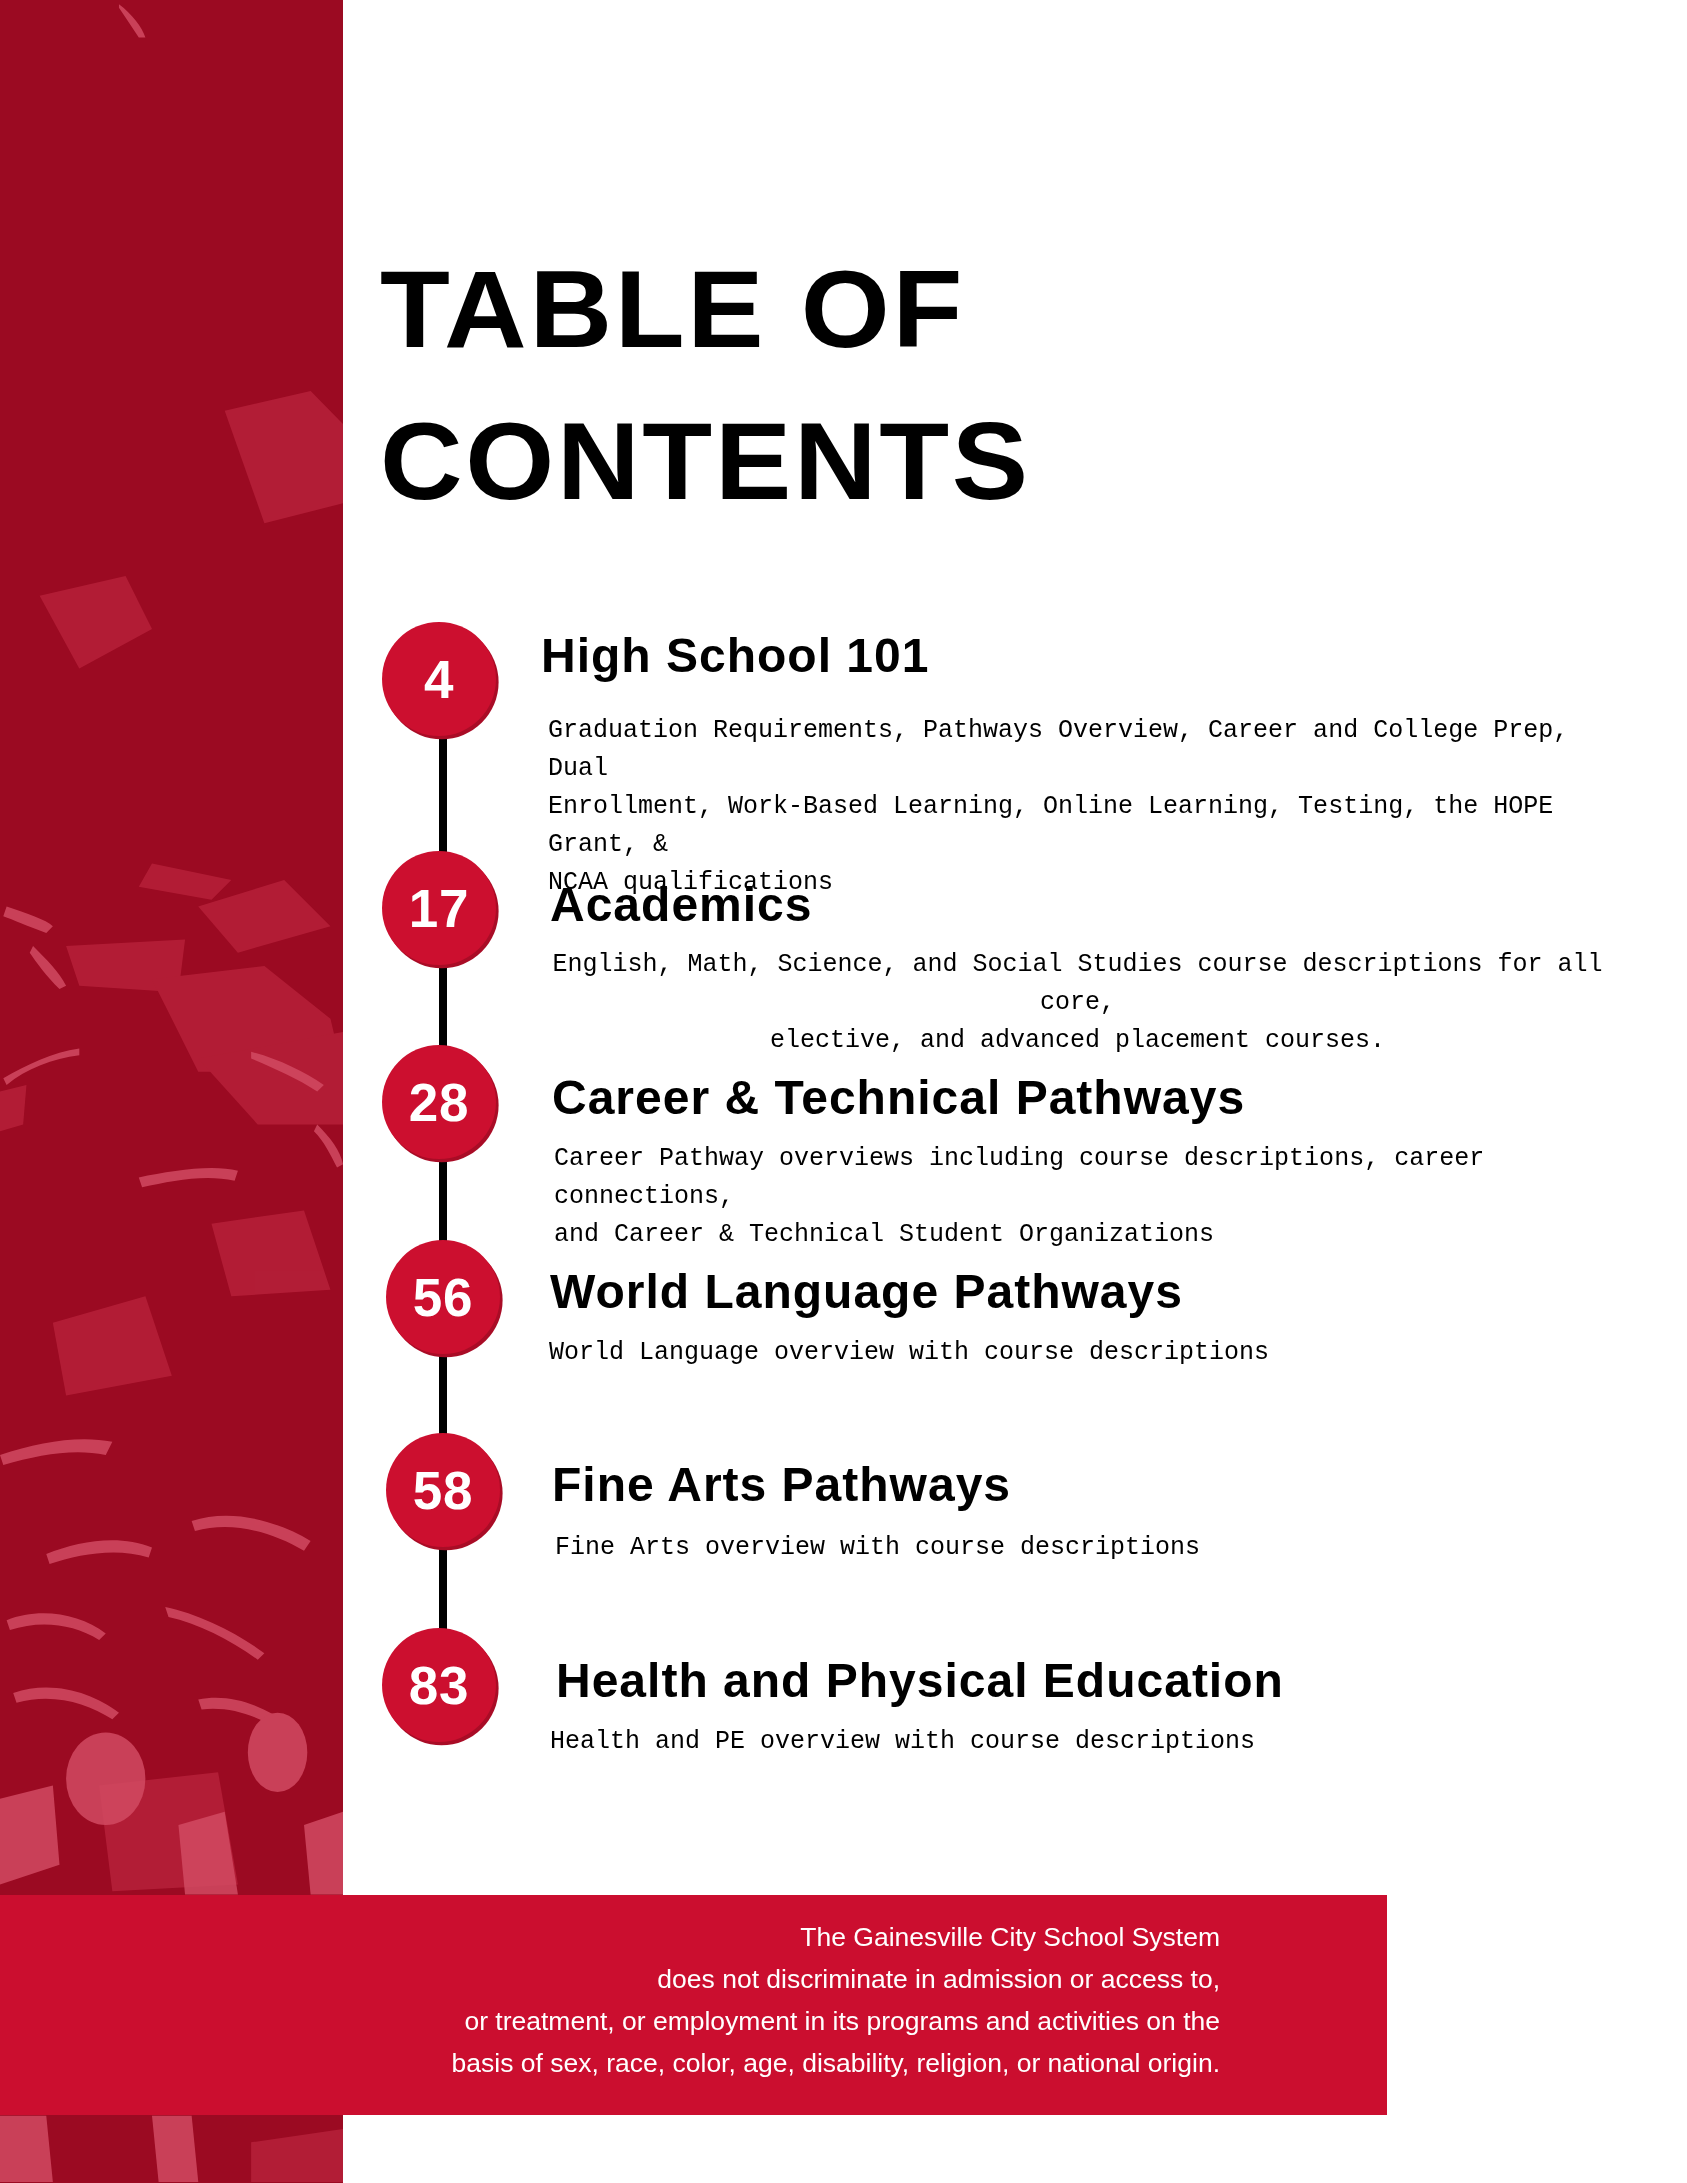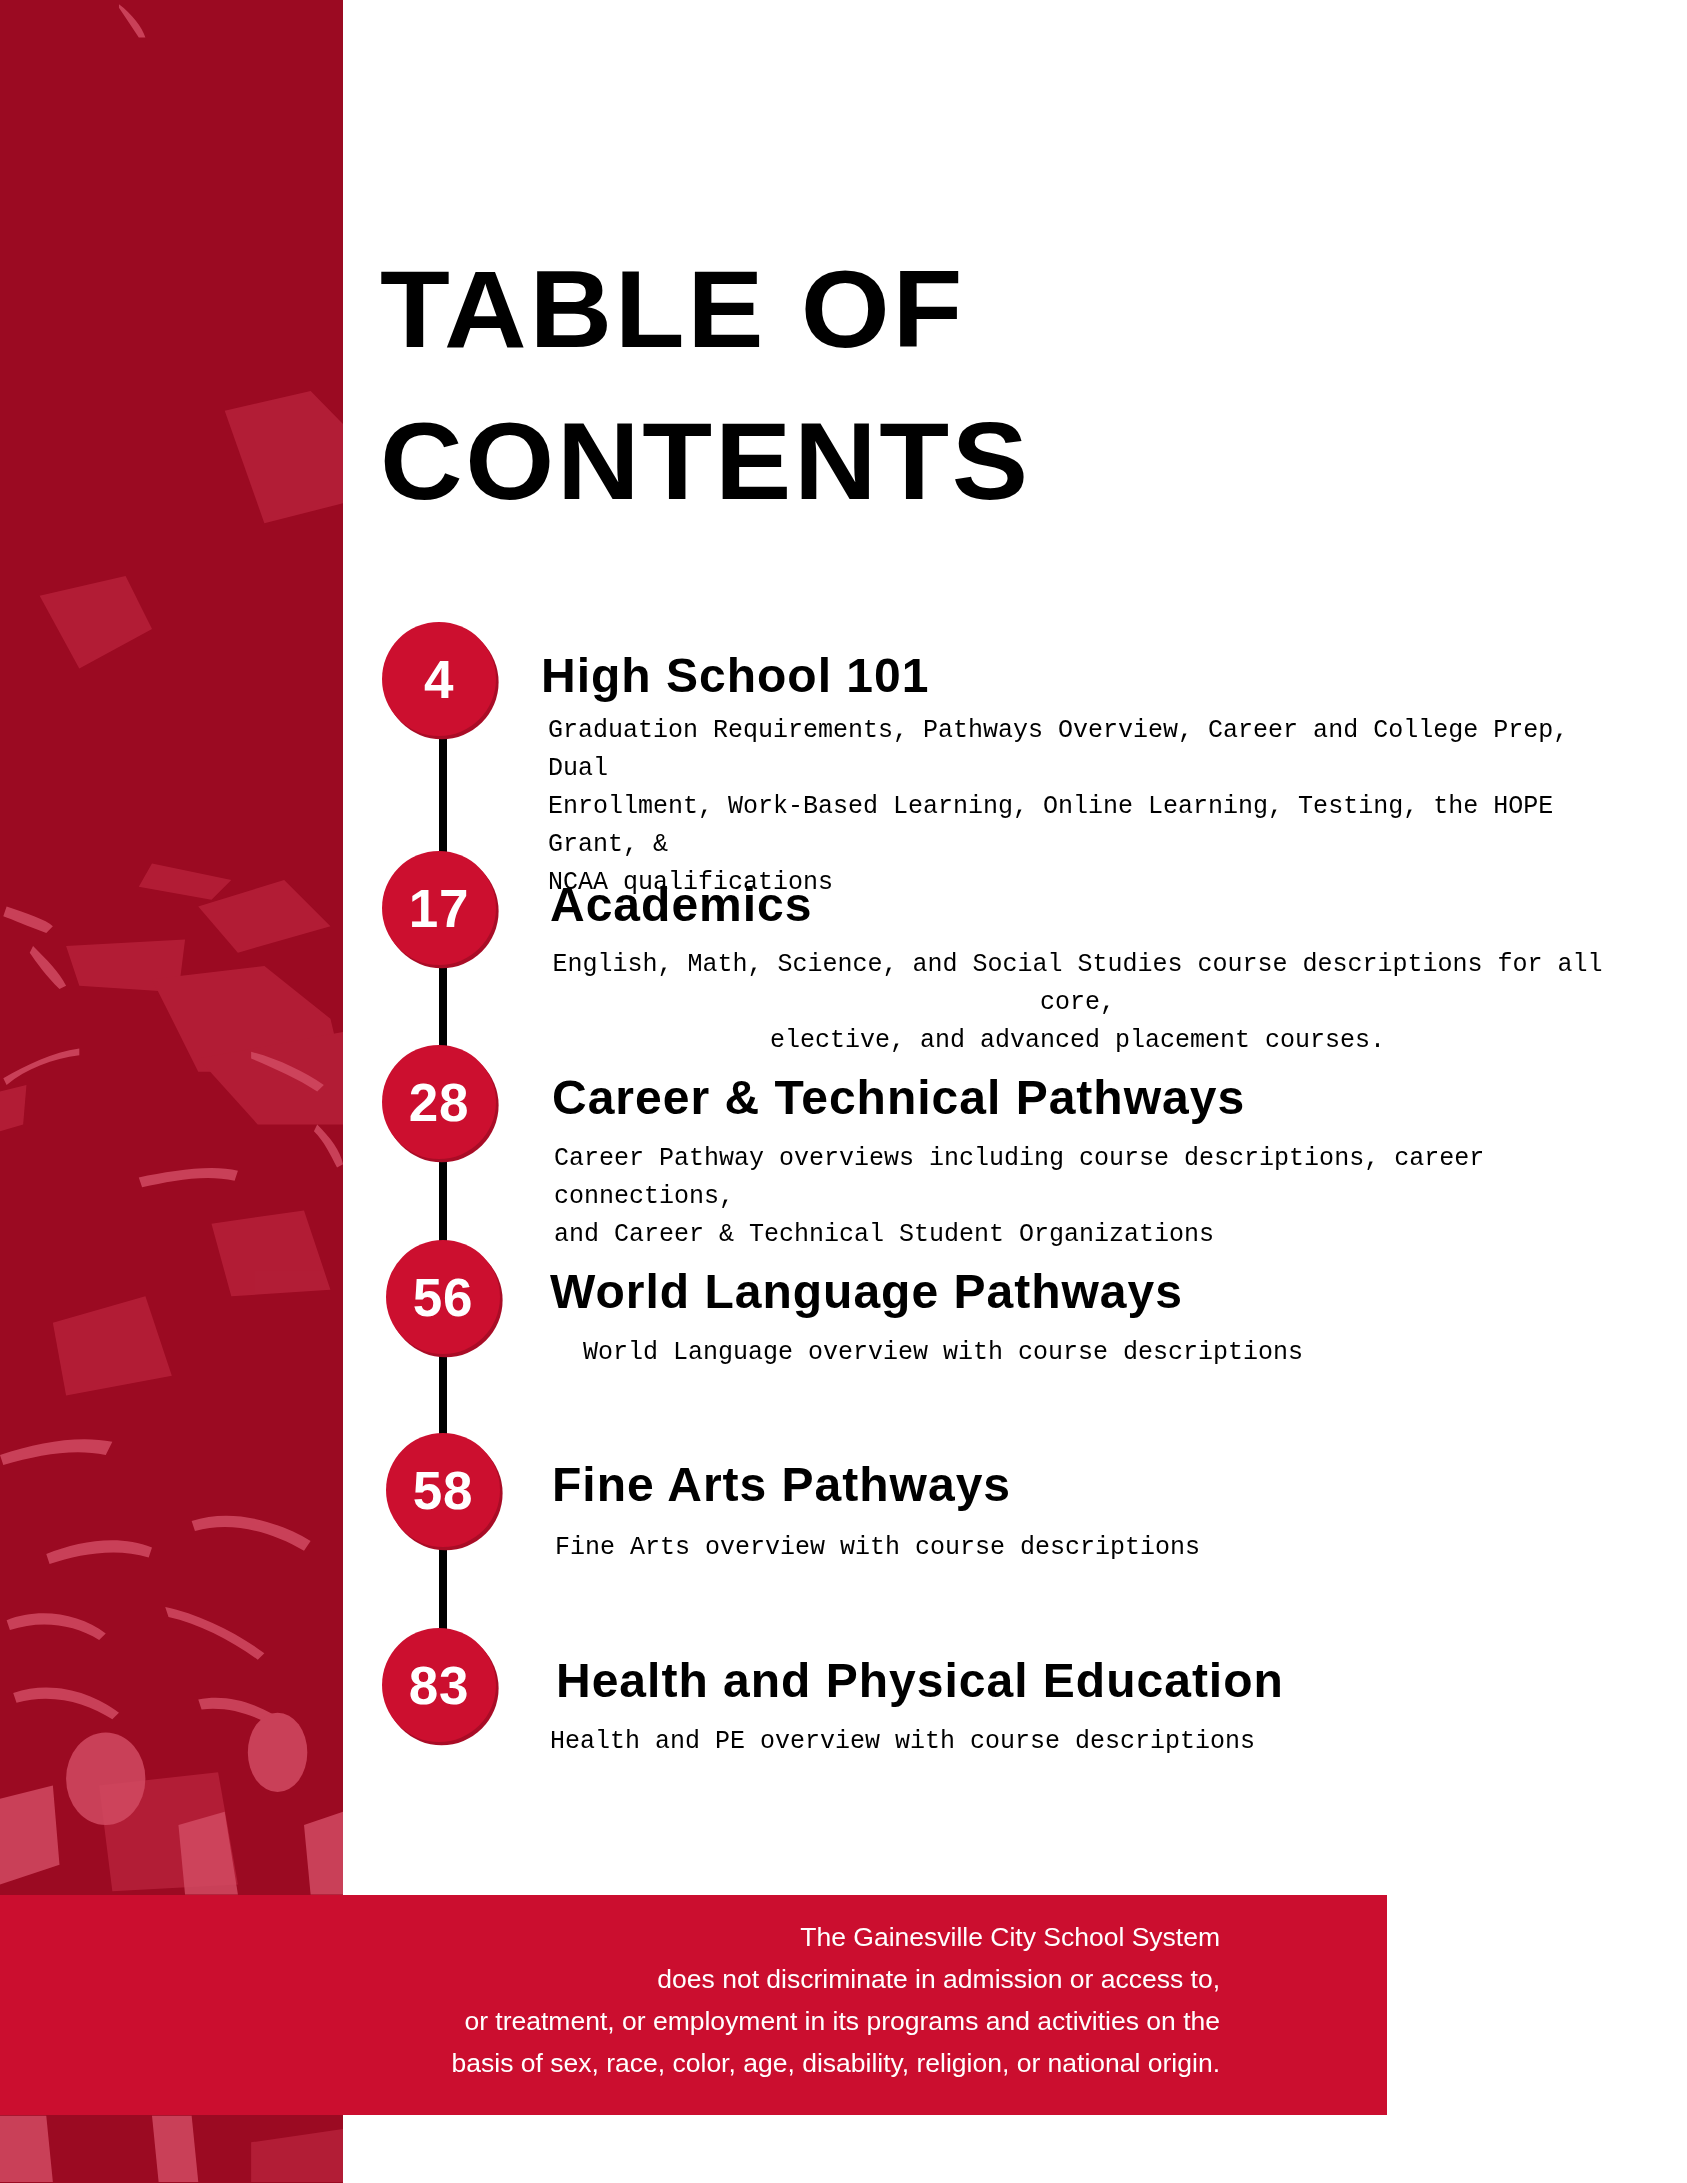--- a/index.html
+++ b/index.html
@@ -102,21 +102,21 @@
 
 <h1 class="title">
   <span>TABLE OF</span>
   <span>CONTENTS</span>
 </h1>
 
 <div class="timeline-line"></div>
 
 <div class="toc-item">
   <div class="circle" style="left:382px; top:622px;">4</div>
-  <div class="heading" style="left:541px; top:652px;">High School 101</div>
+  <div class="heading" style="left:541px; top:632px;">High School 101</div>
   <div class="desc" style="left:548px; top:712px;">Graduation Requirements, Pathways Overview, Career and College Prep, Dual
 Enrollment, Work-Based Learning, Online Learning, Testing, the HOPE Grant, &amp;
 NCAA qualifications</div>
 </div>
 
 <div class="toc-item">
   <div class="circle" style="left:382px; top:851px;">17</div>
   <div class="heading" style="left:550px; top:881px;">Academics</div>
   <div class="desc" style="left:548px; top:946px;text-align:center;">English, Math, Science, and Social Studies course descriptions for all core,
 elective, and advanced placement courses.</div>
@@ -125,21 +125,21 @@
 <div class="toc-item">
   <div class="circle" style="left:382px; top:1045px;">28</div>
   <div class="heading" style="left:552px; top:1074px;">Career &amp; Technical Pathways</div>
   <div class="desc" style="left:554px; top:1140px;">Career Pathway overviews including course descriptions, career connections,
 and Career &amp; Technical Student Organizations</div>
 </div>
 
 <div class="toc-item">
   <div class="circle" style="left:386px; top:1240px;">56</div>
   <div class="heading" style="left:550px; top:1268px;">World Language Pathways</div>
-  <div class="desc" style="left:549px; top:1334px;margin-left:34px;">World Language overview with course descriptions</div>
+  <div class="desc" style="left:549px; top:1334px;">World Language overview with course descriptions</div>
 </div>
 
 <div class="toc-item">
   <div class="circle" style="left:386px; top:1433px;">58</div>
   <div class="heading" style="left:552px; top:1461px;">Fine Arts Pathways</div>
   <div class="desc" style="left:555px; top:1529px;">Fine Arts overview with course descriptions</div>
 </div>
 
 <div class="toc-item">
   <div class="circle" style="left:382px; top:1628px;">83</div>

